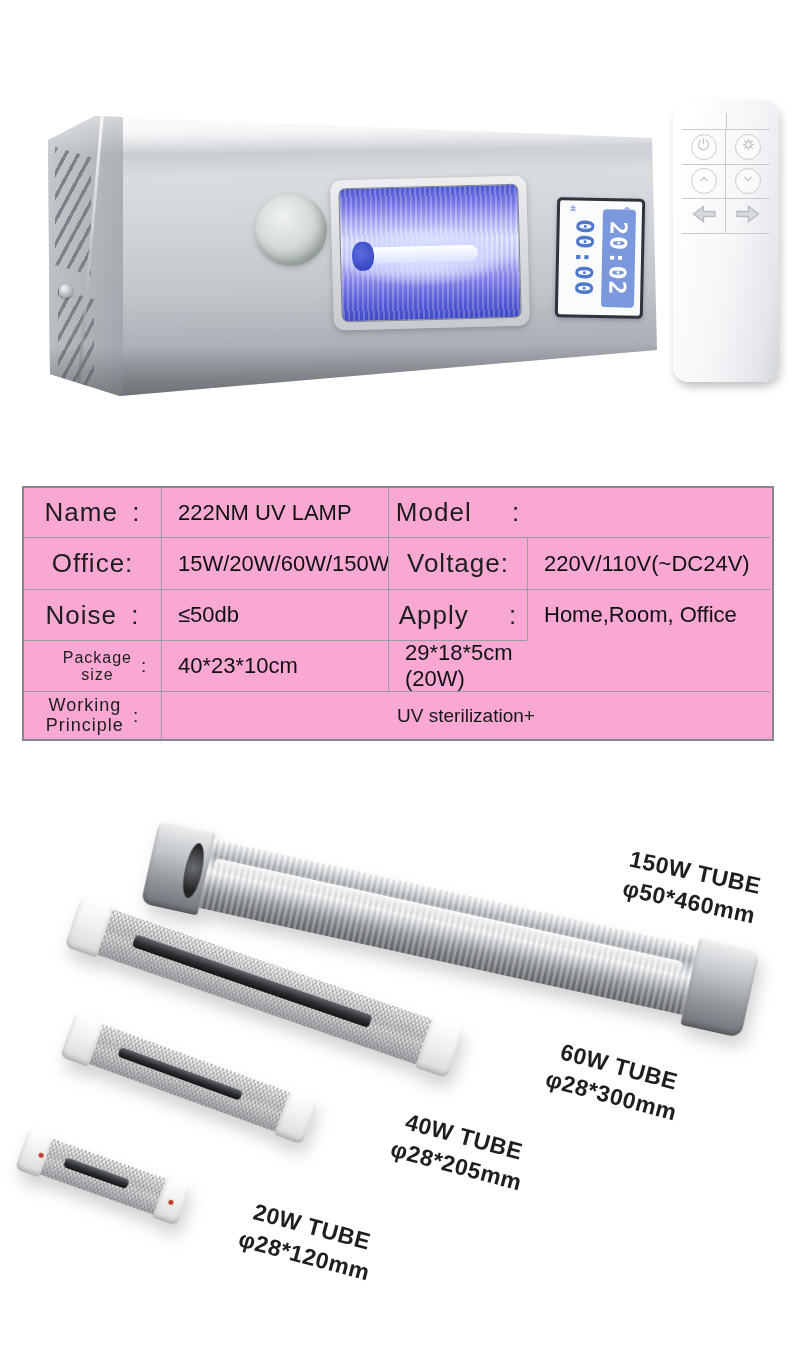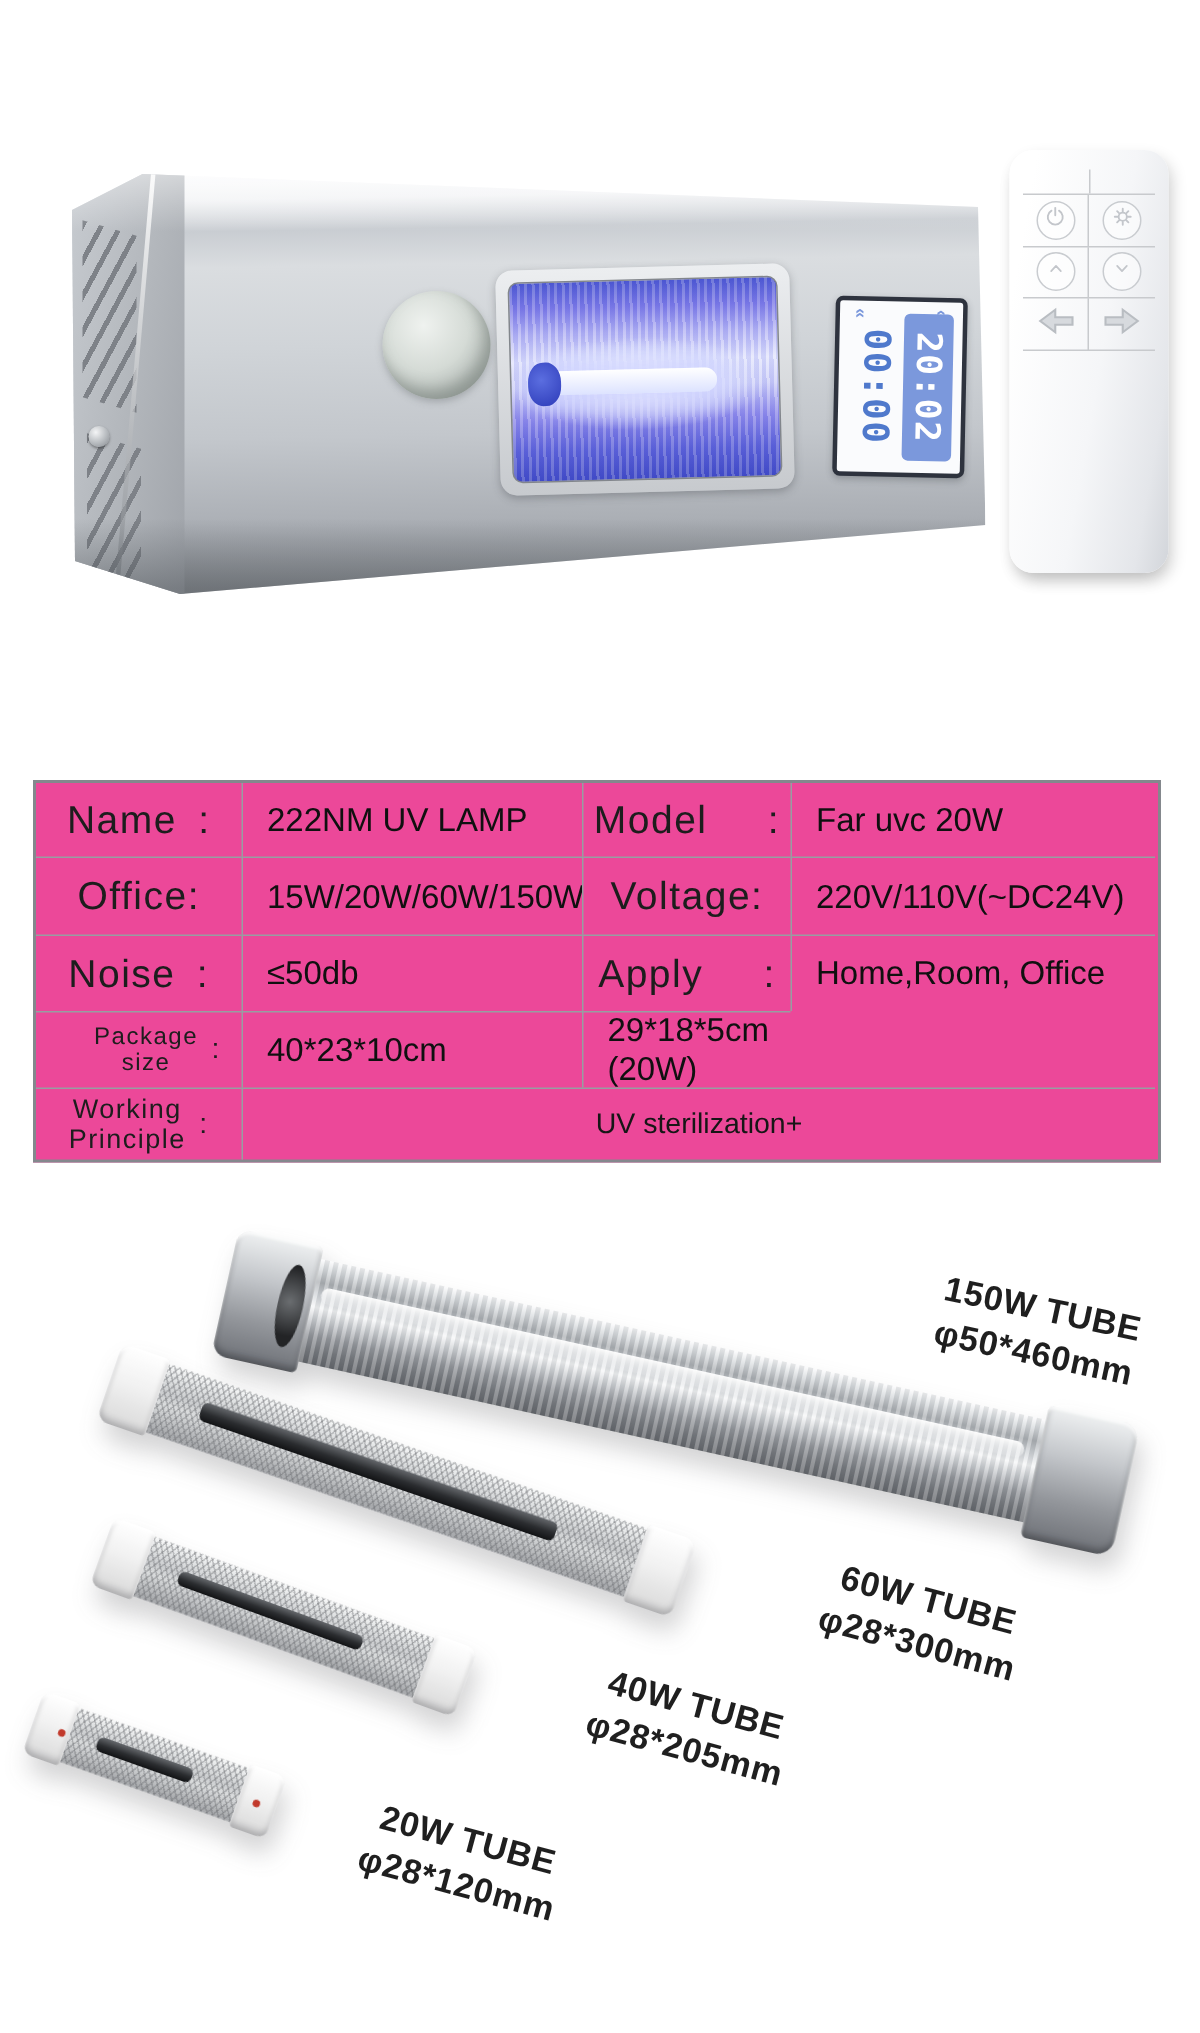--- a/index.html
+++ b/index.html
@@ -66,21 +66,21 @@
   .remote-grid { position:absolute; left:9px; right:9px; top:29px; height:105px;
     display:grid; grid-template-columns:1fr 1fr; grid-template-rows:1fr 1fr 1fr; border-top:1px solid #c8cacd; }
   .rcell { display:flex; align-items:center; justify-content:center; border-bottom:1px solid #c8cacd; }
   .rcell.c1 { border-right:1px solid #c8cacd; }
   .rbtn { width:26px; height:26px; border-radius:50%; border:1.6px solid #c9ccd0;
     display:flex; align-items:center; justify-content:center; background:rgba(255,255,255,.5); }
   .ric { stroke:#c3c6cb; fill:none; stroke-width:2; stroke-linecap:round; stroke-linejoin:round; }
   .rarrow { fill:#d7dade; stroke:#b9bdc2; stroke-width:1.4; }
 
   
-  .spec { position:absolute; left:22px; top:520px; width:752px; border:2px solid #84888d; background:#ec4899; color:#161616; }
+  .spec { position:absolute; left:22px; top:486px; width:752px; border:2px solid #84888d; background:#f9a8d4; color:#161616; }
   .spec-row { display:grid; grid-template-columns:137px 227px 139px 243px; }
   .spec-row.merge { grid-template-columns:137px 609px; }
   .h49{height:49px;} .h52{height:52px;} .h51{height:51px;} .h48{height:48px;}
   .cell { display:flex; align-items:center; justify-content:center; overflow:hidden; }
   .spec-row .cell + .cell { border-left:1px solid #989da2; }
   .spec-row + .spec-row .cell { border-top:1px solid #989da2; }
   .lab { font-size:26px; letter-spacing:1px; color:#1d1d1d; }
   .val { justify-content:flex-start; padding-left:16px; font-size:22px; color:#101010; }
   .ws-s { word-spacing:6px; } .ws-l { word-spacing:32px; }
   .twoline { display:flex; flex-direction:column; align-items:center; line-height:1.08; }
@@ -232,21 +232,20 @@
         </div>
       </div>
     </div>
   </div>
 
   <div class="spec">
     <div class="spec-row h49">
       <div class="cell lab ws-s">Name :</div>
       <div class="cell val">222NM UV LAMP</div>
       <div class="cell lab ws-l">Model :</div>
-      <div class="cell val">Far uvc 20W</div>
     </div>
     <div class="spec-row h52">
       <div class="cell lab">Office:</div>
       <div class="cell val">15W/20W/60W/150W</div>
       <div class="cell lab">Voltage:</div>
       <div class="cell val">220V/110V(~DC24V)</div>
     </div>
     <div class="spec-row h51">
       <div class="cell lab ws-s">Noise :</div>
       <div class="cell val">≤50db</div>

